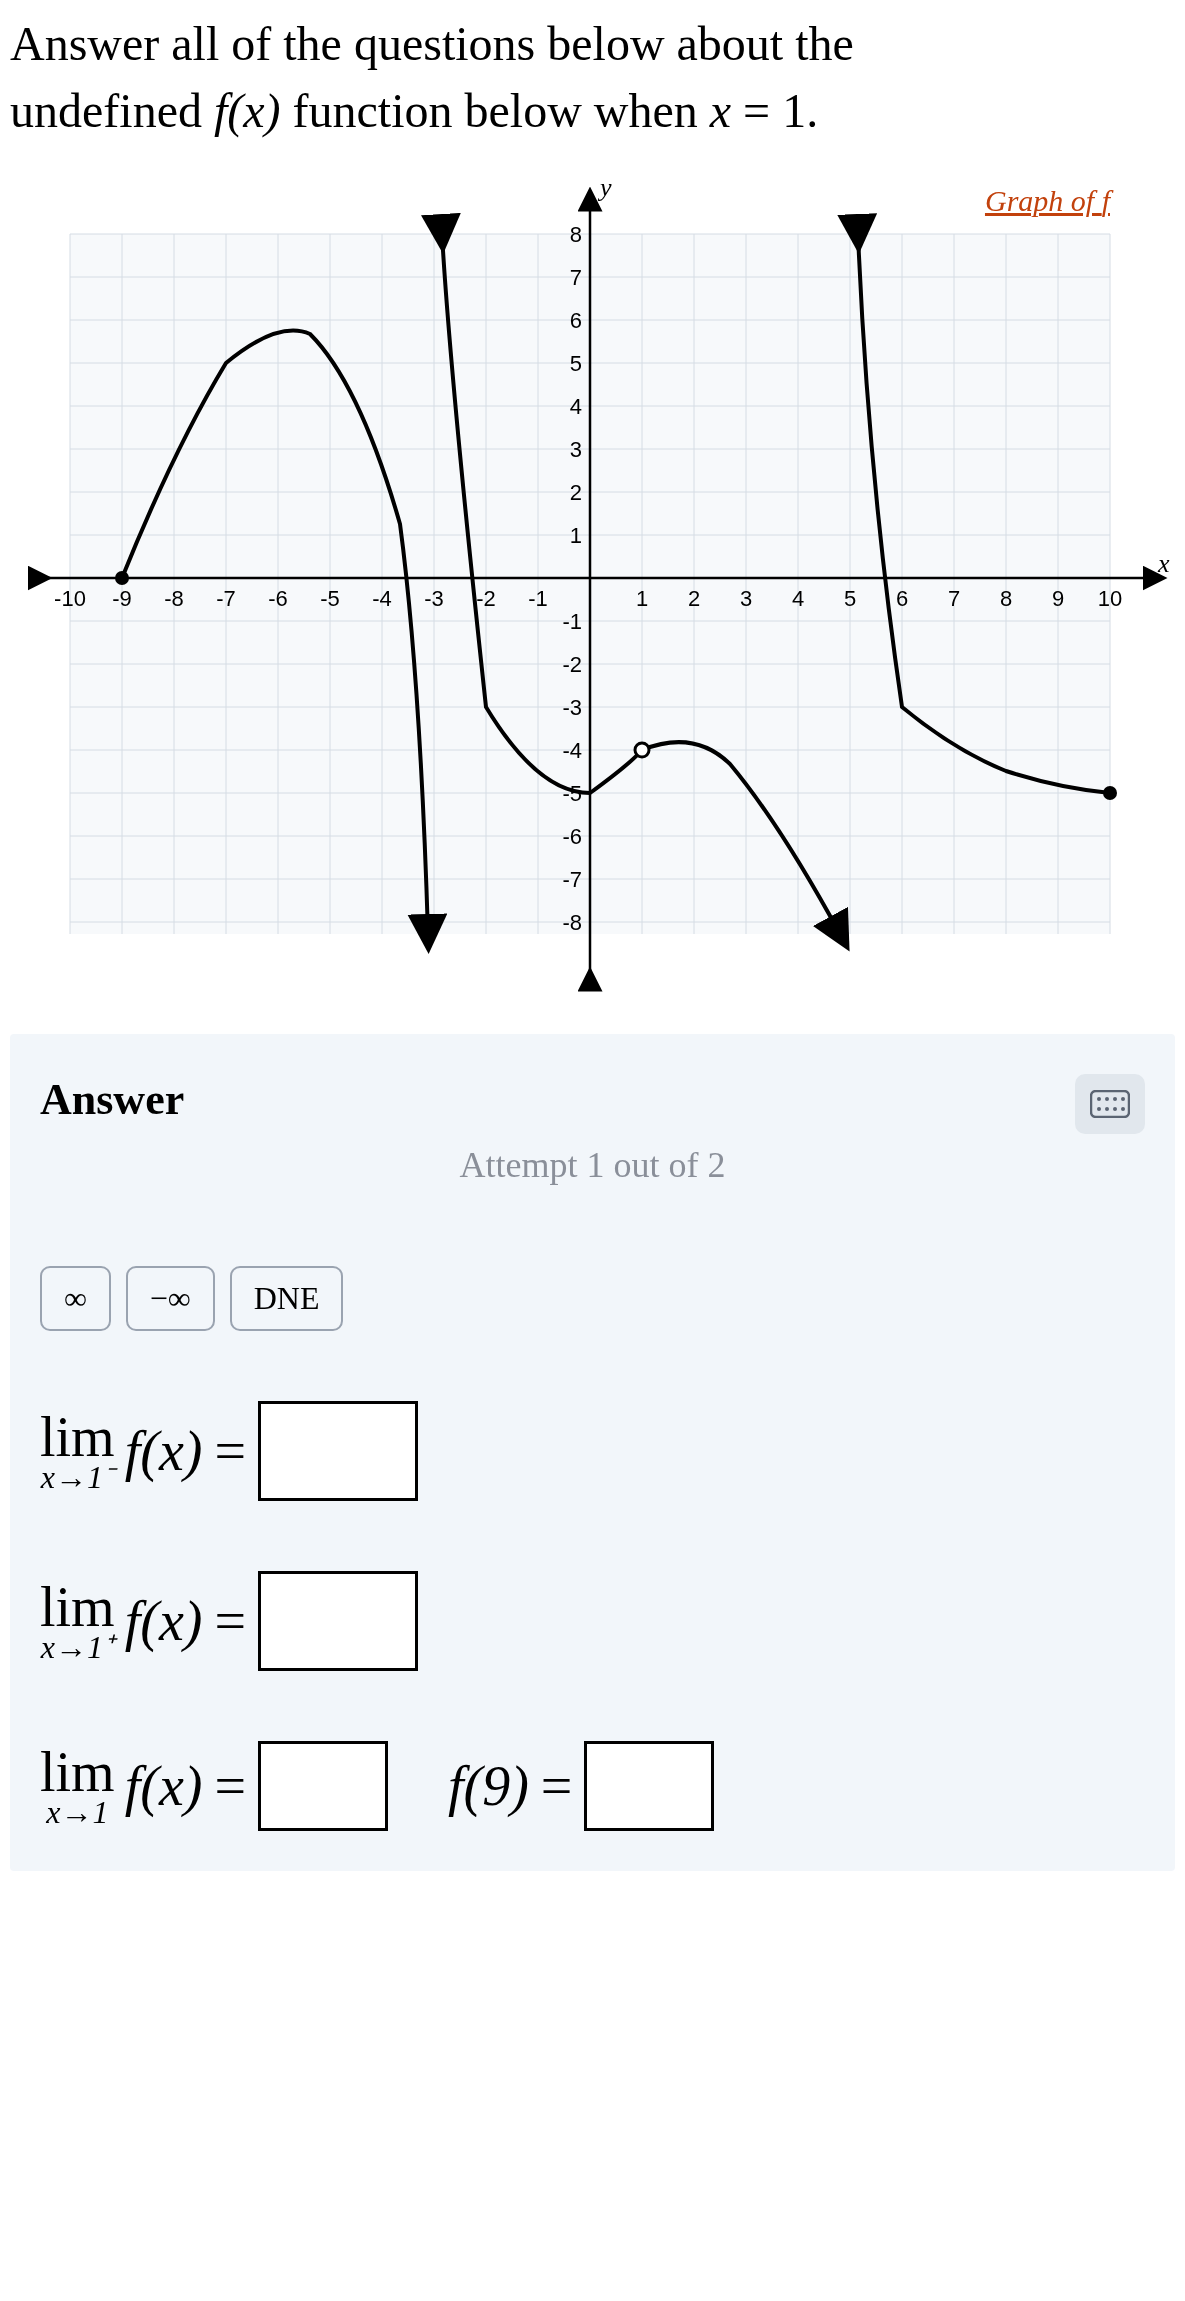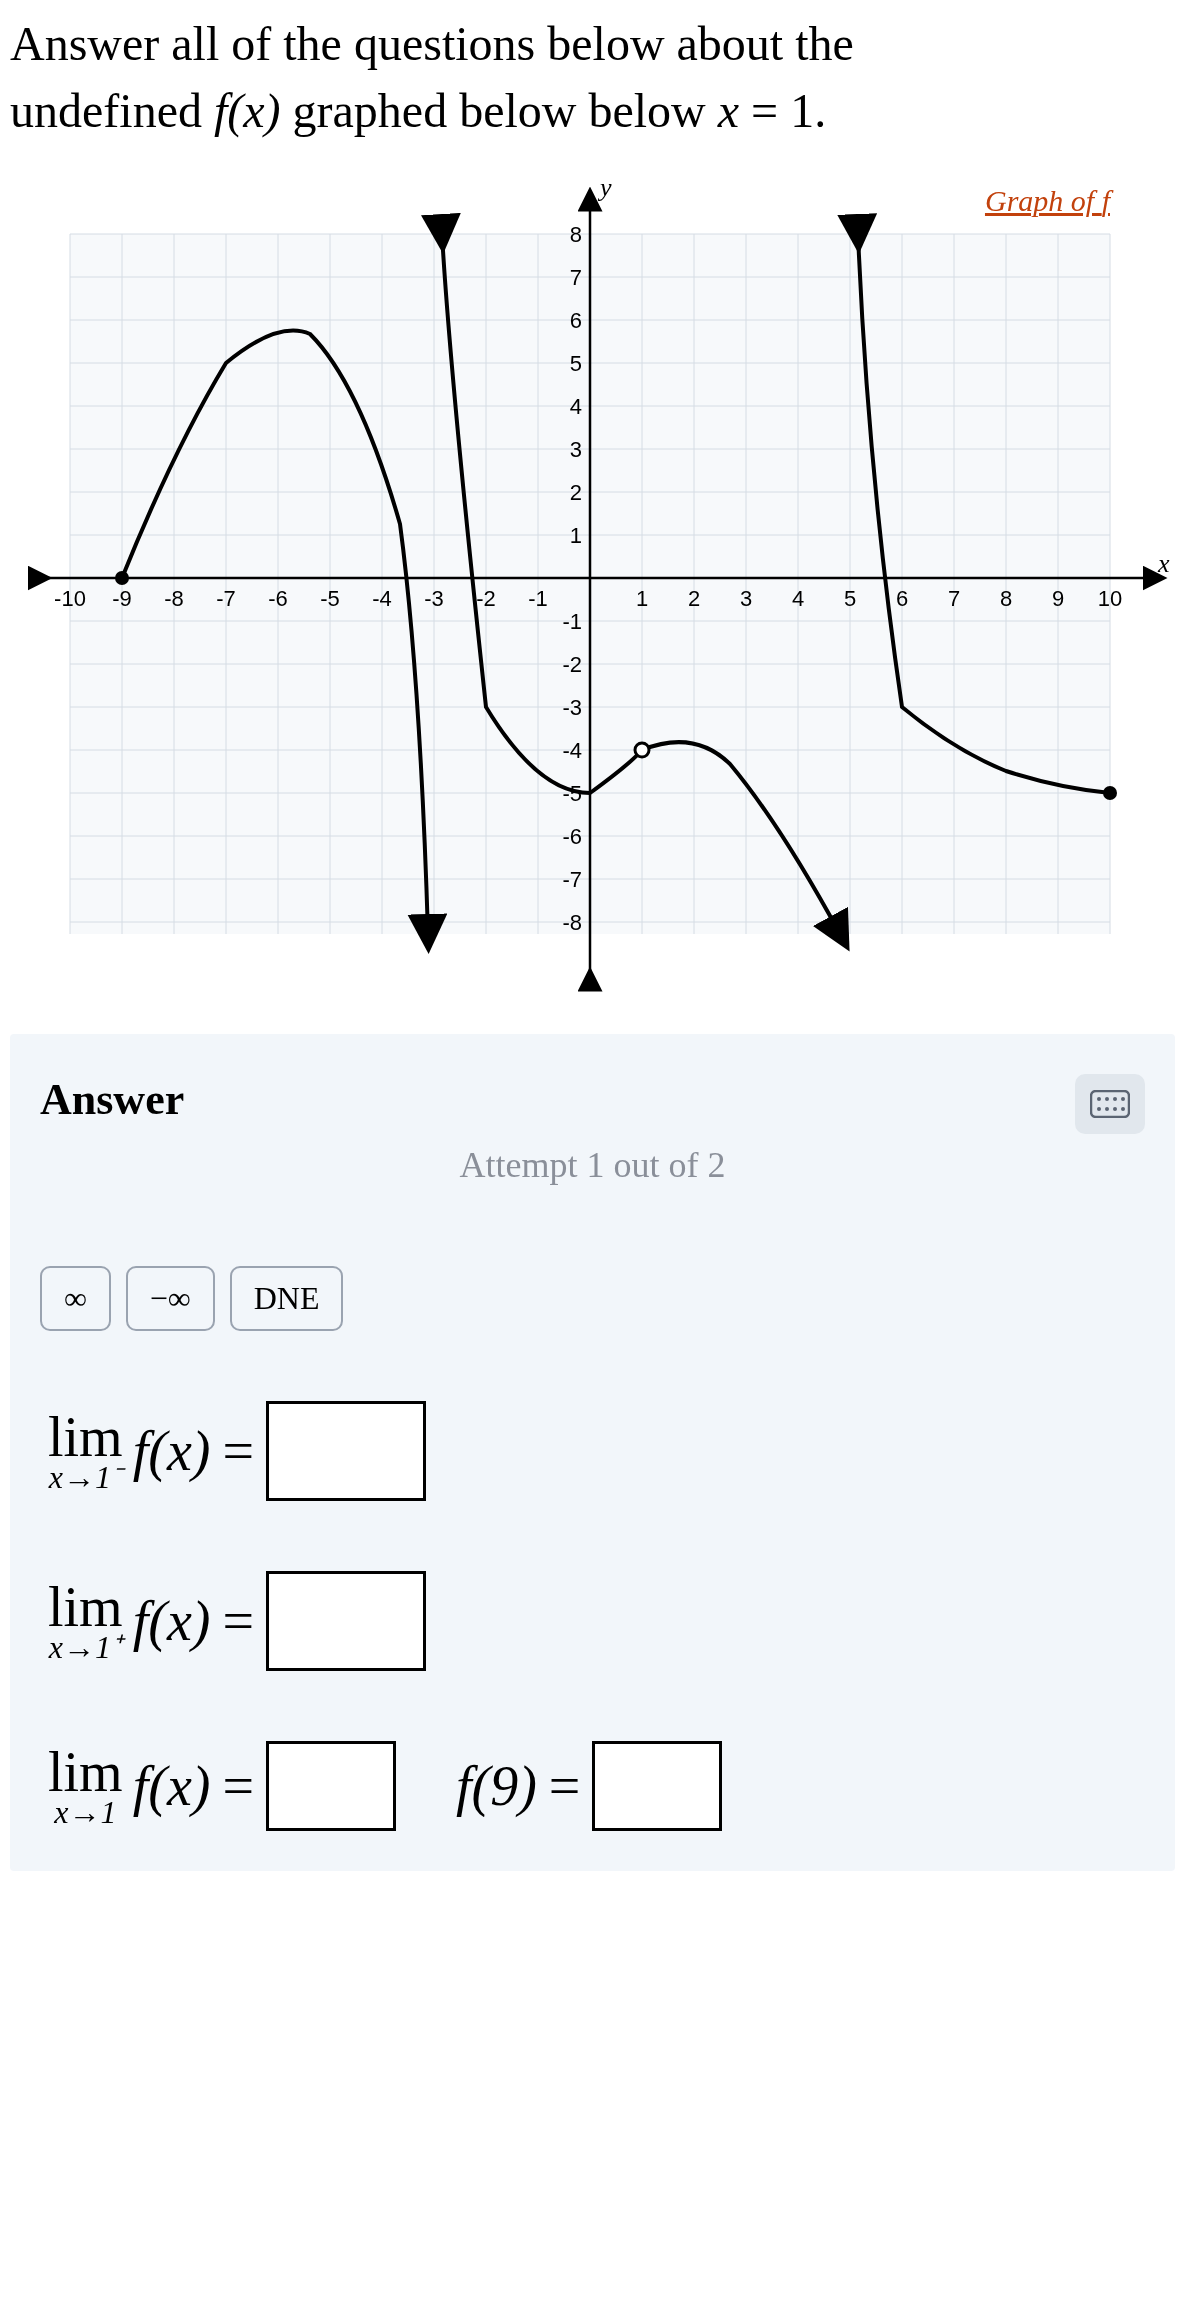--- a/index.html
+++ b/index.html
@@ -76,21 +76,20 @@
       border: 2px solid #9aa3b0;
       border-radius: 10px;
       padding: 12px 22px;
       font-size: 32px;
       background: transparent;
       cursor: pointer;
       font-family: 'Times New Roman', serif;
     }
     .equations-area {
       font-family: 'Times New Roman', serif;
-      margin-left: 8px;
     }
     .eq-row {
       display: flex;
       align-items: center;
       margin-bottom: 70px;
       gap: 60px;
     }
     .limit-block {
       display: flex;
       align-items: center;
@@ -118,21 +117,21 @@
       border: 3px solid #000;
       background: #fff;
     }
     .f1-part { font-size: 56px; font-style: italic; }
   </style>
 </head>
 <body>
 
 <div class="question-text">
   <span>Answer all of the questions below about the</span><br>
-  <span>undefined </span><span class="math-var">f(x)</span><span> graphed below below </span><span class="math-var">x</span><span> = 1.</span>
+  <span>undefined </span><span class="math-var">f(x)</span><span> function below when </span><span class="math-var">x</span><span> = 1.</span>
 </div>
 
 <div class="graph-container">
   <div class="graph-label">
     <span>Graph of </span><span>f</span>
   </div>
   <svg width="1160" height="820" viewBox="0 0 1160 820">
     <defs>
       <marker id="arrow" markerWidth="10" markerHeight="10" refX="5" refY="5" orient="auto">
         <path d="M0,0 L10,5 L0,10 z" fill="#000"></path>

